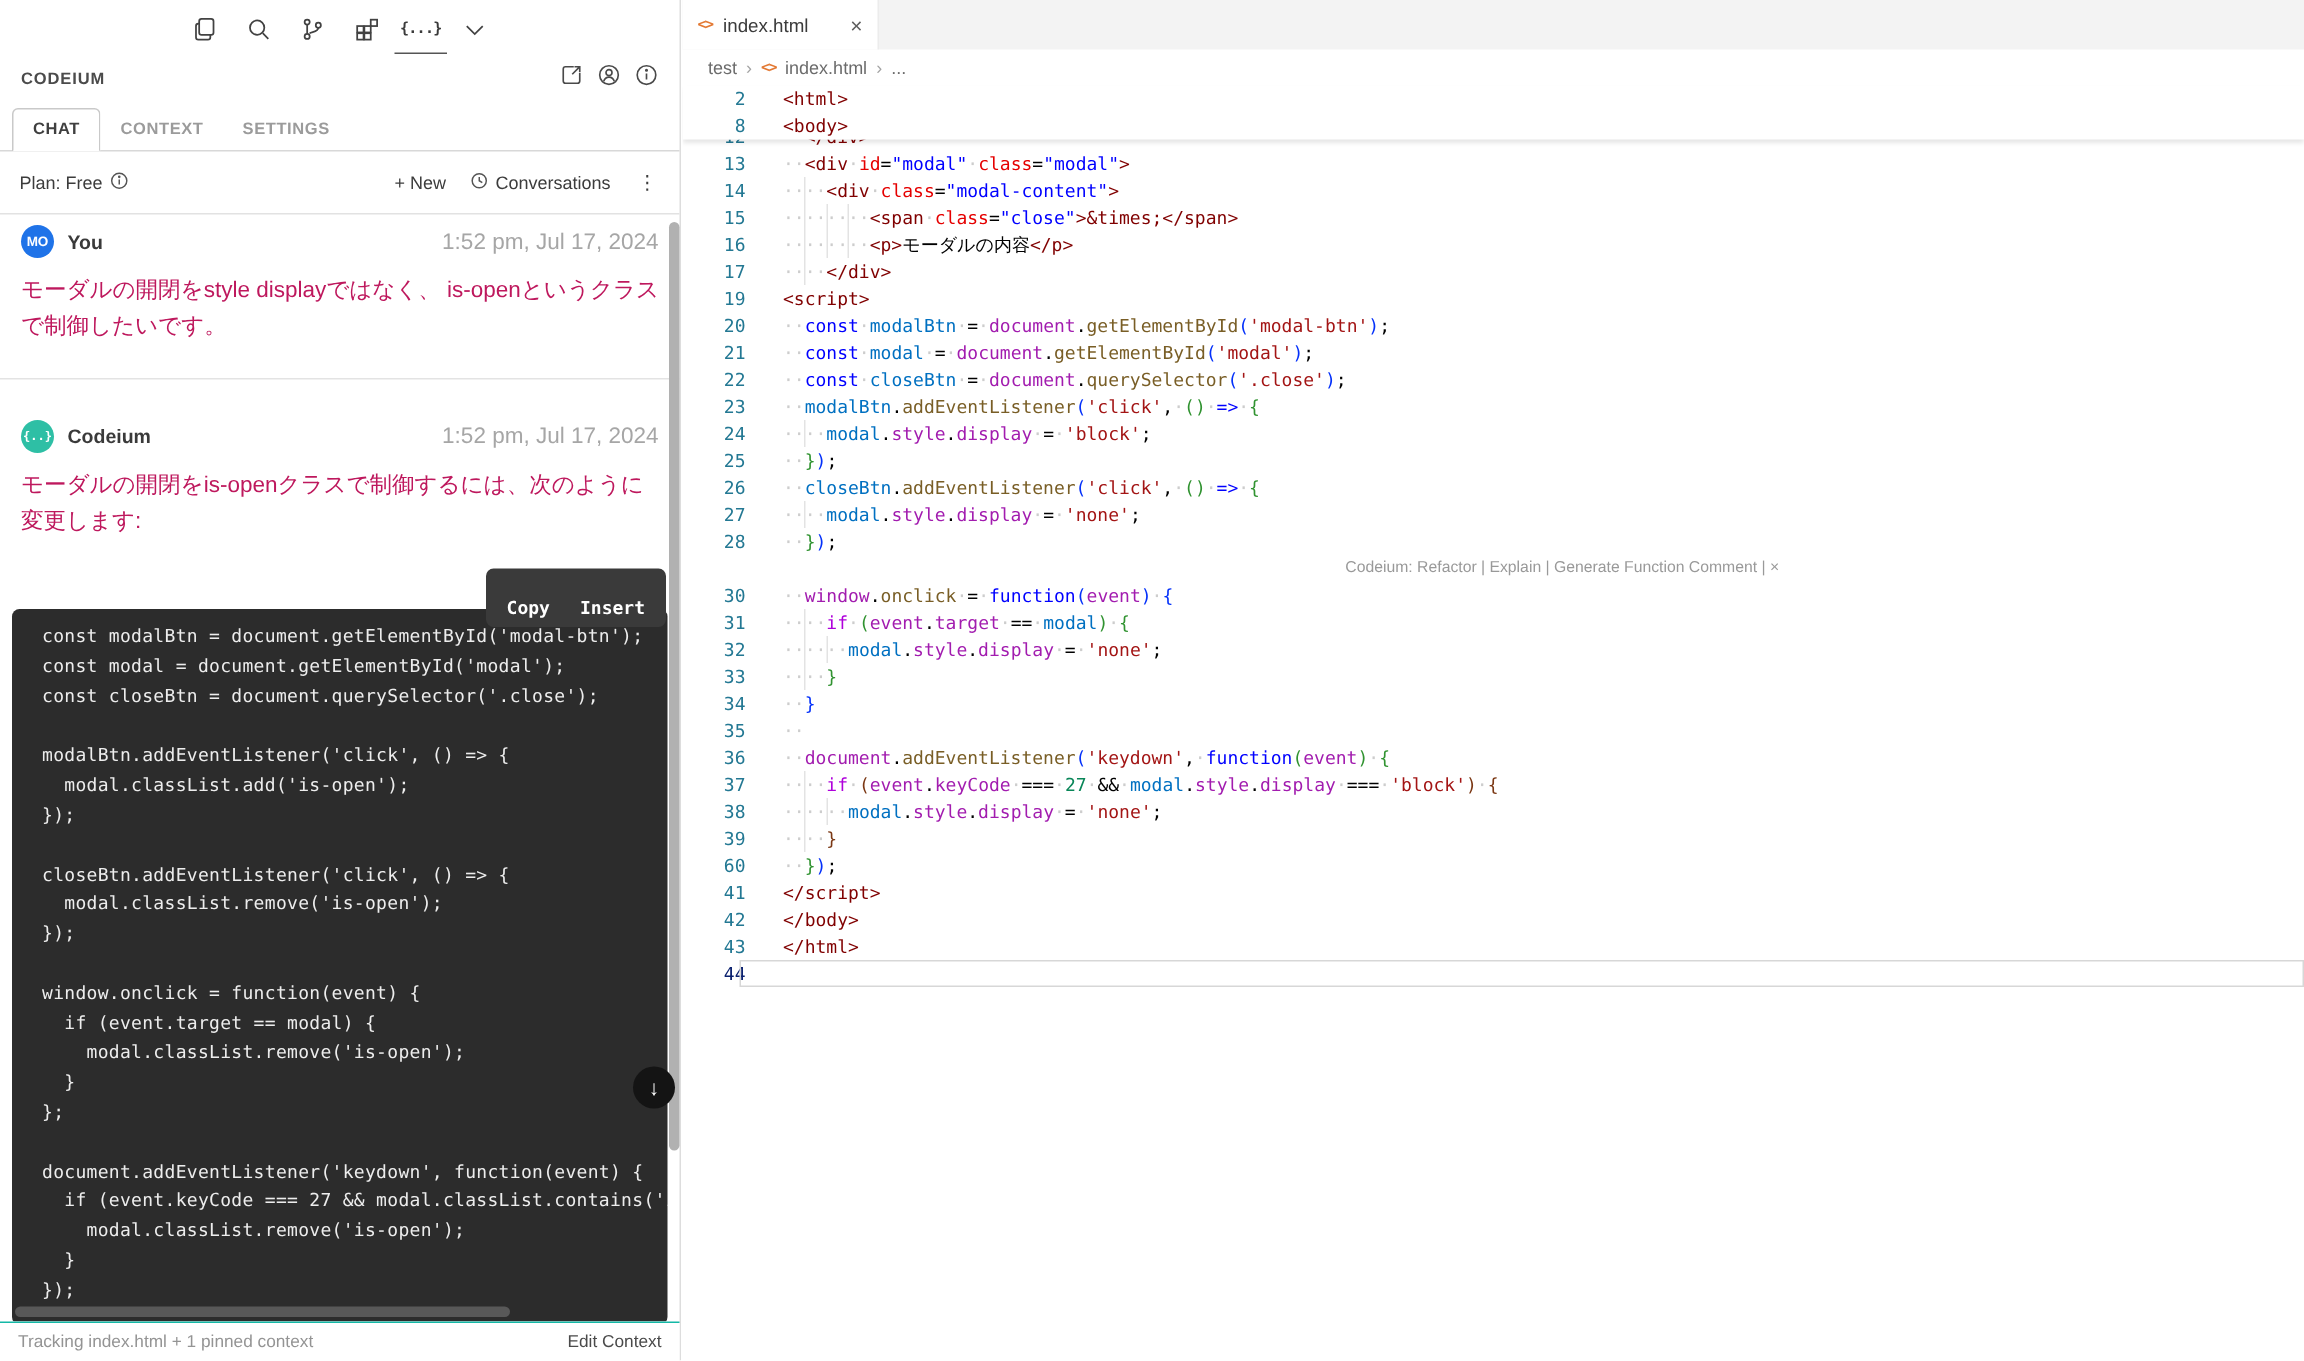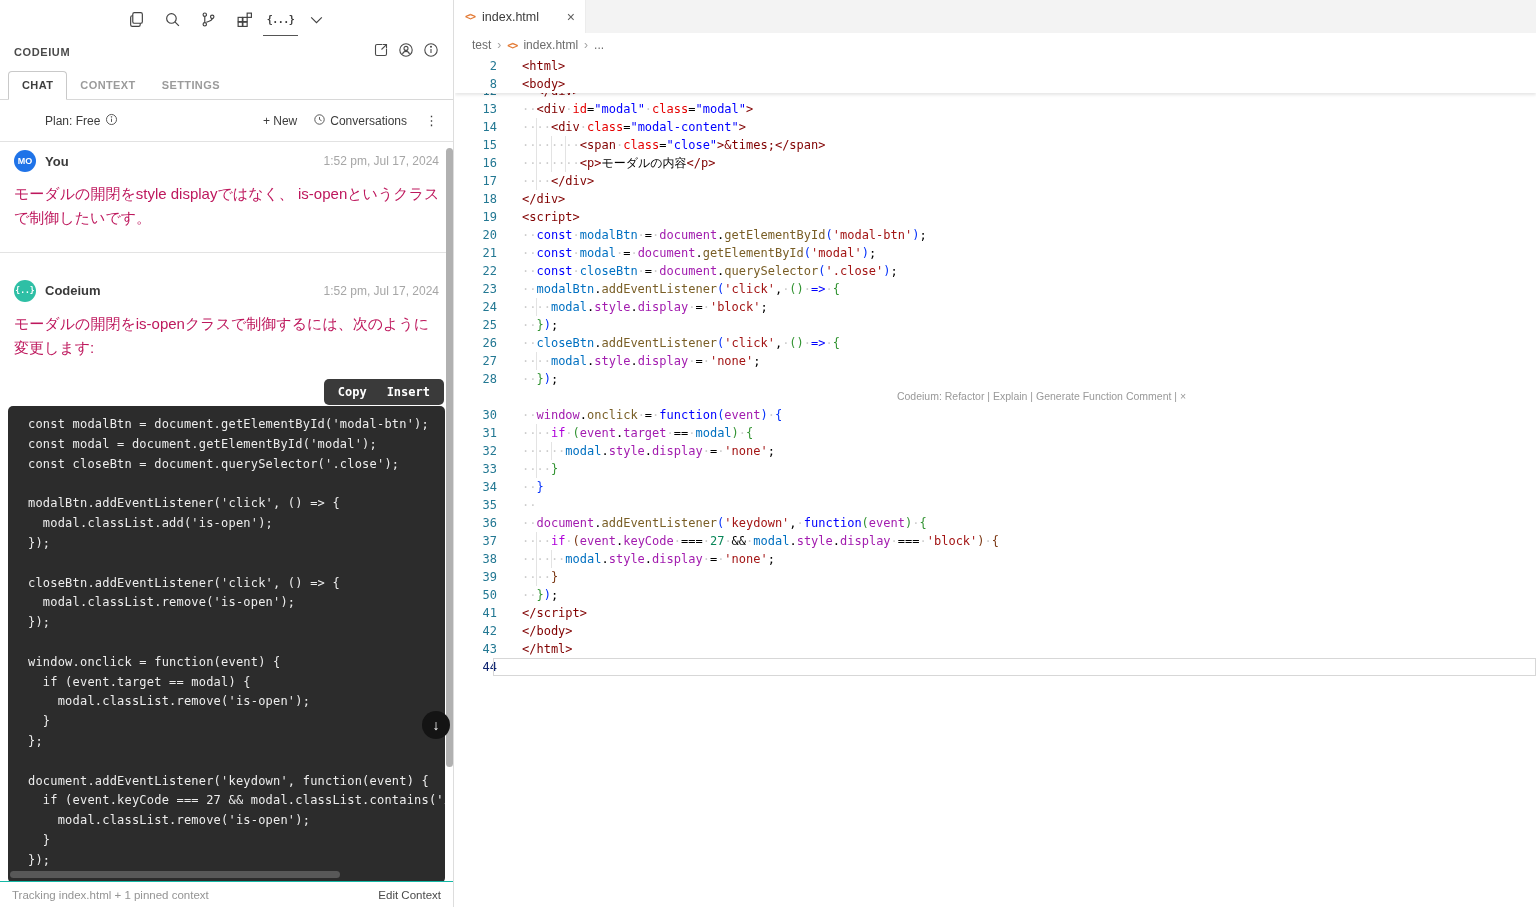--- a/index.html
+++ b/index.html
@@ -16,41 +16,41 @@
   .vicon svg { width:17px; height:17px; stroke:#424242; fill:none; stroke-width:1.1; }
   .codeium-glyph { font-family:"DejaVu Sans Mono", monospace; font-size:10px; font-weight:bold; color:#3b3b3b; letter-spacing:-0.5px; }
   .vicon.active::after { content:""; position:absolute; left:-9px; right:-9px; bottom:-8px; border-bottom:1.6px solid #555; }
   .panel-header { display:flex; align-items:center; padding:8px 14px 4px 14px; }
   .panel-title { font-size:11px; font-weight:bold; letter-spacing:0.6px; color:#4b4b4b; }
   .hdr-icons { margin-left:auto; display:flex; gap:9px; align-items:center; }
   .hicon svg { width:16px; height:16px; stroke:#4a4a4a; fill:none; stroke-width:1.1; }
   .codeium-tabs { display:flex; align-items:flex-end; padding-left:8px; border-bottom:1px solid #d8d8d8; height:32px; margin-top:2px; }
   .ctab { font-size:11px; font-weight:bold; letter-spacing:0.4px; padding:7px 13px 8px 13px; color:#9b9b9b; cursor:pointer; }
   .ctab.active { color:#3f3f3f; background:#fff; border:1px solid #c9c9c9; border-bottom:1px solid #fff; border-radius:4px 4px 0 0; margin-bottom:-1px; }
-  .plan-row { height:41px; display:flex; align-items:center; padding:0 13px; font-size:12px; color:#3c3c3c;margin-left:32px; }
+  .plan-row { height:41px; display:flex; align-items:center; padding:0 13px; font-size:12px; color:#3c3c3c; }
   .plan-left { display:flex; align-items:center; gap:5px; }
   .plan-actions { margin-left:auto; display:flex; align-items:center; gap:16px; color:#3c3c3c; }
   .plan-actions .act { display:flex; align-items:center; gap:4px; cursor:pointer; }
   .iglyph svg { width:13px; height:13px; stroke:#555; fill:none; stroke-width:1.2; }
   .kebab { font-size:13px; color:#3c3c3c; cursor:pointer; padding:0 2px; }
   .sb-divider { border-top:1px solid #e2e2e2; }
   .messages { position:absolute; top:134px; left:0; right:0; bottom:26px; overflow:hidden; }
   .msg-head { display:flex; align-items:center; padding:0 14px; }
   .msg1 .msg-head { padding-top:16px;justify-content:space-between; }
   .msg2 .msg-head { padding-top:27px; }
   .avatar { width:22px; height:22px; border-radius:50%; color:#fff; display:flex; align-items:center; justify-content:center; flex:none; }
   .avatar-user { background:#1f73e8; font-size:9px; font-weight:bold; }
   .avatar-codeium { background:#2ebfa5; font-family:"DejaVu Sans Mono", monospace; font-size:8px; font-weight:bold; }
   .msg-author { font-size:13px; font-weight:600; color:#3a3a3a; margin-left:9px; }
-  .msg-time { margin-left:auto; font-size:12px; color:#a6a6a6; }
+  .msg-time { margin-left:auto; font-size:15px; color:#a6a6a6; }
   .msg-text { margin:10px 12px 0 14px; font-size:15px; line-height:1.62; color:#be185d; }
   .msg-sep { border-top:1px solid #e3e3e3; margin-top:21px; }
   .codewrap { position:relative; margin:46px 8px 0 8px; }
   .code-toolbar { position:absolute; top:-27px; right:1px; background:#3a3a3a; border-radius:5px; display:flex; gap:20px; padding:6px 14px; z-index:3; }
-  .code-toolbar .tbtn { font-family:"DejaVu Sans Mono", monospace; font-size:12px; font-weight:bold; color:#fff; cursor:pointer; }
+  .code-toolbar .tbtn { font-family:"DejaVu Sans Mono", monospace; font-size:12px; font-weight:bold; color:#fff; cursor:pointer;margin-top:13px; }
   .codeblock { background:#2c2c2c; border-radius:5px; height:477px; overflow:hidden; position:relative; }
   .codeblock pre { margin:0; padding:9px 0 0 20px; font-family:"DejaVu Sans Mono", monospace; font-size:12px; line-height:19.8px; color:#ededed; white-space:pre; letter-spacing:0.2px; }
   .hscroll { position:absolute; bottom:5px; left:2px; width:330px; height:7px; background:#585858; border-radius:3.5px; cursor:pointer; }
   .scroll-bottom-btn { position:absolute; left:422px; top:711px; width:28px; height:28px; border-radius:50%; background:#141414; color:#fff; display:flex; align-items:center; justify-content:center; font-size:14px; z-index:6; cursor:pointer; }
   .v-scrollbar { position:absolute; left:446px; top:148px; width:7px; height:619px; background:#b1b1b1; border-radius:3.5px; z-index:5; cursor:pointer; }
   .context-bar { position:absolute; left:0; right:0; bottom:0; height:26px; border-top:1px solid #14b8a6; display:flex; align-items:center; padding:0 12px; background:#fff; }
   .ctx-tracking { font-size:11.5px; color:#949494; }
   .ctx-edit { margin-left:auto; font-size:11.5px; color:#4a4a4a; cursor:pointer; }
   
   .editor { position:absolute; left:455px; top:0; right:0; bottom:0; background:#fff; }
@@ -272,21 +272,20 @@
         <div class="crow"><span class="gut">8</span><span class="ct"><span class="tk-tag">&lt;body&gt;</span></span></div>
       </div>
     <div class="scrollwrap">
       <div class="econtent">
           <div class="crow"><span class="gut">12</span><span class="ct"><span class="tk-ws">··</span><span class="tk-tag">&lt;/div&gt;</span></span></div>
           <div class="crow"><span class="gut">13</span><span class="ct"><span class="tk-ws">··</span><span class="tk-tag">&lt;div</span><span class="tk-ws">·</span><span class="tk-attr">id</span><span class="tk-op">=</span><span class="tk-avl">"modal"</span><span class="tk-ws">·</span><span class="tk-attr">class</span><span class="tk-op">=</span><span class="tk-avl">"modal"</span><span class="tk-tag">&gt;</span></span></div>
           <div class="crow"><span class="gut">14</span><i class="guide" style="left: 81.4376px;"></i><span class="ct"><span class="tk-ws">····</span><span class="tk-tag">&lt;div</span><span class="tk-ws">·</span><span class="tk-attr">class</span><span class="tk-op">=</span><span class="tk-avl">"modal-content"</span><span class="tk-tag">&gt;</span></span></div>
           <div class="crow"><span class="gut">15</span><i class="guide" style="left: 81.4376px;"></i><i class="guide" style="left: 95.8752px;"></i><i class="guide" style="left: 110.313px;"></i><span class="ct"><span class="tk-ws">········</span><span class="tk-tag">&lt;span</span><span class="tk-ws">·</span><span class="tk-attr">class</span><span class="tk-op">=</span><span class="tk-avl">"close"</span><span class="tk-tag">&gt;</span><span class="tk-ent">&amp;times;</span><span class="tk-tag">&lt;/span&gt;</span></span></div>
           <div class="crow"><span class="gut">16</span><i class="guide" style="left: 81.4376px;"></i><i class="guide" style="left: 95.8752px;"></i><i class="guide" style="left: 110.313px;"></i><span class="ct"><span class="tk-ws">········</span><span class="tk-tag">&lt;p&gt;</span><span class="tk-txt">モーダルの内容</span><span class="tk-tag">&lt;/p&gt;</span></span></div>
           <div class="crow"><span class="gut">17</span><i class="guide" style="left: 81.4376px;"></i><span class="ct"><span class="tk-ws">····</span><span class="tk-tag">&lt;/div&gt;</span></span></div>
-          <div class="crow"><span class="gut">18</span><span class="ct"><span class="tk-tag">&lt;/div&gt;</span></span></div>
           <div class="crow"><span class="gut">19</span><span class="ct"><span class="tk-tag">&lt;script&gt;</span></span></div>
           <div class="crow"><span class="gut">20</span><span class="ct"><span class="tk-ws">··</span><span class="tk-kw">const</span><span class="tk-ws">·</span><span class="tk-cvar">modalBtn</span><span class="tk-ws">·</span><span class="tk-op">=</span><span class="tk-ws">·</span><span class="tk-var">document</span><span class="tk-op">.</span><span class="tk-fn">getElementById</span><span class="tk-b1">(</span><span class="tk-str">'modal-btn'</span><span class="tk-b1">)</span><span class="tk-op">;</span></span></div>
           <div class="crow"><span class="gut">21</span><span class="ct"><span class="tk-ws">··</span><span class="tk-kw">const</span><span class="tk-ws">·</span><span class="tk-cvar">modal</span><span class="tk-ws">·</span><span class="tk-op">=</span><span class="tk-ws">·</span><span class="tk-var">document</span><span class="tk-op">.</span><span class="tk-fn">getElementById</span><span class="tk-b1">(</span><span class="tk-str">'modal'</span><span class="tk-b1">)</span><span class="tk-op">;</span></span></div>
           <div class="crow"><span class="gut">22</span><span class="ct"><span class="tk-ws">··</span><span class="tk-kw">const</span><span class="tk-ws">·</span><span class="tk-cvar">closeBtn</span><span class="tk-ws">·</span><span class="tk-op">=</span><span class="tk-ws">·</span><span class="tk-var">document</span><span class="tk-op">.</span><span class="tk-fn">querySelector</span><span class="tk-b1">(</span><span class="tk-str">'.close'</span><span class="tk-b1">)</span><span class="tk-op">;</span></span></div>
           <div class="crow"><span class="gut">23</span><span class="ct"><span class="tk-ws">··</span><span class="tk-cvar">modalBtn</span><span class="tk-op">.</span><span class="tk-fn">addEventListener</span><span class="tk-b1">(</span><span class="tk-str">'click'</span><span class="tk-op">,</span><span class="tk-ws">·</span><span class="tk-b2">()</span><span class="tk-ws">·</span><span class="tk-kw">=&gt;</span><span class="tk-ws">·</span><span class="tk-b2">{</span></span></div>
           <div class="crow"><span class="gut">24</span><i class="guide" style="left: 81.4376px;"></i><span class="ct"><span class="tk-ws">····</span><span class="tk-cvar">modal</span><span class="tk-op">.</span><span class="tk-var">style</span><span class="tk-op">.</span><span class="tk-var">display</span><span class="tk-ws">·</span><span class="tk-op">=</span><span class="tk-ws">·</span><span class="tk-str">'block'</span><span class="tk-op">;</span></span></div>
           <div class="crow"><span class="gut">25</span><span class="ct"><span class="tk-ws">··</span><span class="tk-b2">}</span><span class="tk-b1">)</span><span class="tk-op">;</span></span></div>
           <div class="crow"><span class="gut">26</span><span class="ct"><span class="tk-ws">··</span><span class="tk-cvar">closeBtn</span><span class="tk-op">.</span><span class="tk-fn">addEventListener</span><span class="tk-b1">(</span><span class="tk-str">'click'</span><span class="tk-op">,</span><span class="tk-ws">·</span><span class="tk-b2">()</span><span class="tk-ws">·</span><span class="tk-kw">=&gt;</span><span class="tk-ws">·</span><span class="tk-b2">{</span></span></div>
           <div class="crow"><span class="gut">27</span><i class="guide" style="left: 81.4376px;"></i><span class="ct"><span class="tk-ws">····</span><span class="tk-cvar">modal</span><span class="tk-op">.</span><span class="tk-var">style</span><span class="tk-op">.</span><span class="tk-var">display</span><span class="tk-ws">·</span><span class="tk-op">=</span><span class="tk-ws">·</span><span class="tk-str">'none'</span><span class="tk-op">;</span></span></div>
           <div class="crow"><span class="gut">28</span><span class="ct"><span class="tk-ws">··</span><span class="tk-b2">}</span><span class="tk-b1">)</span><span class="tk-op">;</span></span></div>
@@ -294,21 +293,21 @@
           <div class="crow"><span class="gut">30</span><span class="ct"><span class="tk-ws">··</span><span class="tk-var">window</span><span class="tk-op">.</span><span class="tk-fn">onclick</span><span class="tk-ws">·</span><span class="tk-op">=</span><span class="tk-ws">·</span><span class="tk-kw">function</span><span class="tk-b1">(</span><span class="tk-var">event</span><span class="tk-b1">)</span><span class="tk-ws">·</span><span class="tk-b1">{</span></span></div>
           <div class="crow"><span class="gut">31</span><i class="guide" style="left: 81.4376px;"></i><span class="ct"><span class="tk-ws">····</span><span class="tk-ctl">if</span><span class="tk-ws">·</span><span class="tk-b2">(</span><span class="tk-var">event</span><span class="tk-op">.</span><span class="tk-var">target</span><span class="tk-ws">·</span><span class="tk-op">==</span><span class="tk-ws">·</span><span class="tk-cvar">modal</span><span class="tk-b2">)</span><span class="tk-ws">·</span><span class="tk-b2">{</span></span></div>
           <div class="crow"><span class="gut">32</span><i class="guide" style="left: 81.4376px;"></i><i class="guide" style="left: 95.8752px;"></i><span class="ct"><span class="tk-ws">······</span><span class="tk-cvar">modal</span><span class="tk-op">.</span><span class="tk-var">style</span><span class="tk-op">.</span><span class="tk-var">display</span><span class="tk-ws">·</span><span class="tk-op">=</span><span class="tk-ws">·</span><span class="tk-str">'none'</span><span class="tk-op">;</span></span></div>
           <div class="crow"><span class="gut">33</span><i class="guide" style="left: 81.4376px;"></i><span class="ct"><span class="tk-ws">····</span><span class="tk-b2">}</span></span></div>
           <div class="crow"><span class="gut">34</span><span class="ct"><span class="tk-ws">··</span><span class="tk-b1">}</span></span></div>
           <div class="crow"><span class="gut">35</span><span class="ct"><span class="tk-ws">··</span></span></div>
           <div class="crow"><span class="gut">36</span><span class="ct"><span class="tk-ws">··</span><span class="tk-var">document</span><span class="tk-op">.</span><span class="tk-fn">addEventListener</span><span class="tk-b1">(</span><span class="tk-str">'keydown'</span><span class="tk-op">,</span><span class="tk-ws">·</span><span class="tk-kw">function</span><span class="tk-b2">(</span><span class="tk-var">event</span><span class="tk-b2">)</span><span class="tk-ws">·</span><span class="tk-b2">{</span></span></div>
           <div class="crow"><span class="gut">37</span><i class="guide" style="left: 81.4376px;"></i><span class="ct"><span class="tk-ws">····</span><span class="tk-ctl">if</span><span class="tk-ws">·</span><span class="tk-b3">(</span><span class="tk-var">event</span><span class="tk-op">.</span><span class="tk-var">keyCode</span><span class="tk-ws">·</span><span class="tk-op">===</span><span class="tk-ws">·</span><span class="tk-num">27</span><span class="tk-ws">·</span><span class="tk-op">&amp;&amp;</span><span class="tk-ws">·</span><span class="tk-cvar">modal</span><span class="tk-op">.</span><span class="tk-var">style</span><span class="tk-op">.</span><span class="tk-var">display</span><span class="tk-ws">·</span><span class="tk-op">===</span><span class="tk-ws">·</span><span class="tk-str">'block'</span><span class="tk-b3">)</span><span class="tk-ws">·</span><span class="tk-b3">{</span></span></div>
           <div class="crow"><span class="gut">38</span><i class="guide" style="left: 81.4376px;"></i><i class="guide" style="left: 95.8752px;"></i><span class="ct"><span class="tk-ws">······</span><span class="tk-cvar">modal</span><span class="tk-op">.</span><span class="tk-var">style</span><span class="tk-op">.</span><span class="tk-var">display</span><span class="tk-ws">·</span><span class="tk-op">=</span><span class="tk-ws">·</span><span class="tk-str">'none'</span><span class="tk-op">;</span></span></div>
           <div class="crow"><span class="gut">39</span><i class="guide" style="left: 81.4376px;"></i><span class="ct"><span class="tk-ws">····</span><span class="tk-b3">}</span></span></div>
-          <div class="crow"><span class="gut">50</span><span class="ct"><span class="tk-ws">··</span><span class="tk-b2">}</span><span class="tk-b1">)</span><span class="tk-op">;</span></span></div>
+          <div class="crow"><span class="gut">60</span><span class="ct"><span class="tk-ws">··</span><span class="tk-b2">}</span><span class="tk-b1">)</span><span class="tk-op">;</span></span></div>
           <div class="crow"><span class="gut">41</span><span class="ct"><span class="tk-tag">&lt;/script&gt;</span></span></div>
           <div class="crow"><span class="gut">42</span><span class="ct"><span class="tk-tag">&lt;/body&gt;</span></span></div>
           <div class="crow"><span class="gut">43</span><span class="ct"><span class="tk-tag">&lt;/html&gt;</span></span></div>
           <div class="crow cur"><span class="gut gcur">44</span><i class="curbox"></i><span class="ct"></span></div>
         </div>
     </div>
   </div>
 </div>
 
 </body></html>

